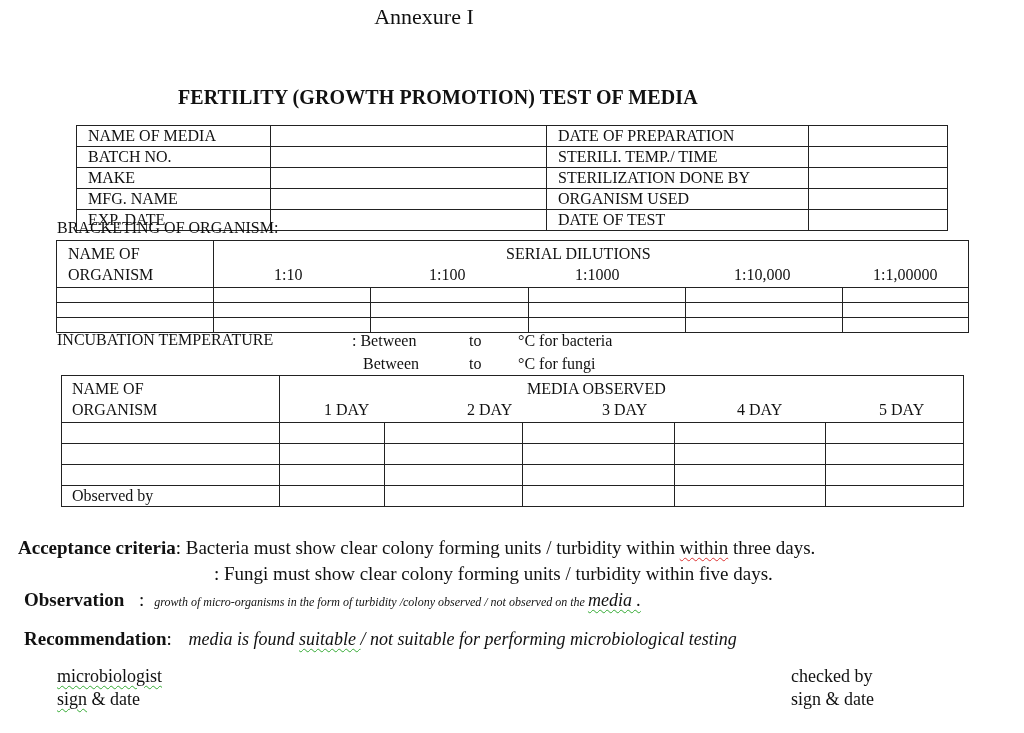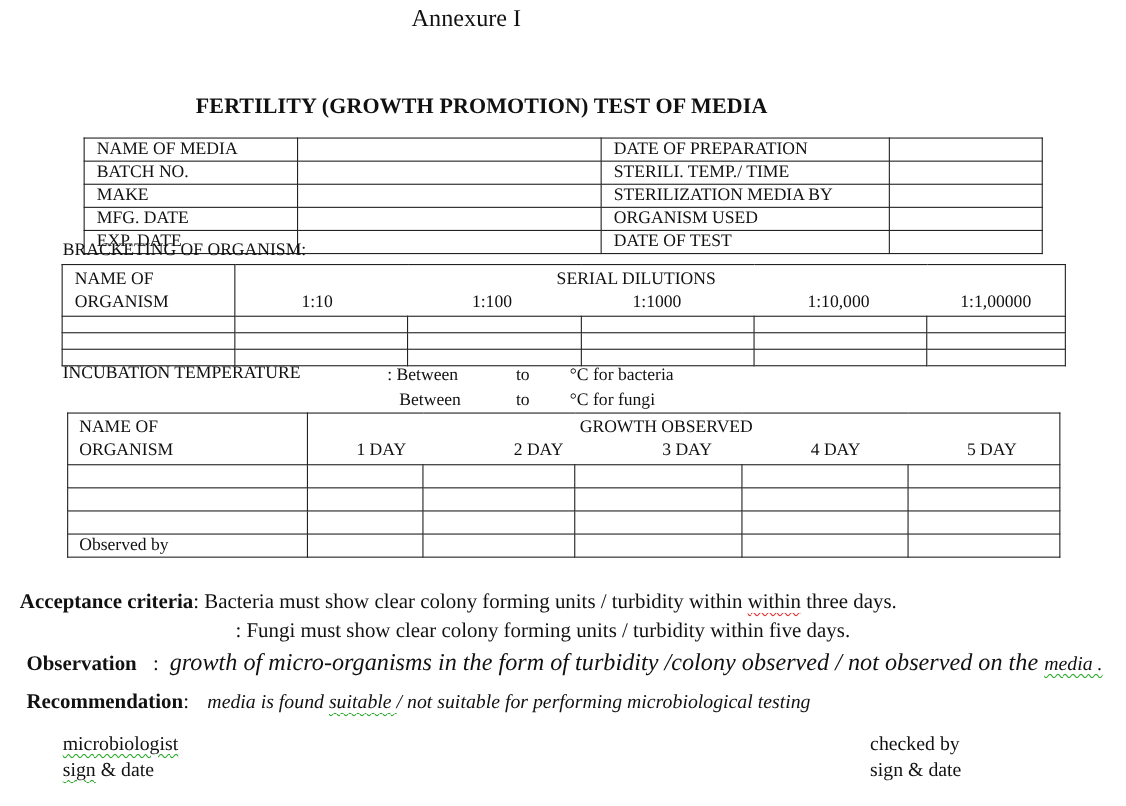--- a/index.html
+++ b/index.html
@@ -53,25 +53,25 @@
   </tr>
   <tr>
     <td class="lbl">BATCH NO.</td>
     <td></td>
     <td class="lbl">STERILI.  TEMP./ TIME</td>
     <td></td>
   </tr>
   <tr>
     <td class="lbl">MAKE</td>
     <td></td>
-    <td class="lbl">STERILIZATION  MEDIA BY</td>
-    <td></td>
-  </tr>
-  <tr>
-    <td class="lbl">MFG. DATE</td>
+    <td class="lbl">STERILIZATION  DONE BY</td>
+    <td></td>
+  </tr>
+  <tr>
+    <td class="lbl">MFG. NAME</td>
     <td></td>
     <td class="lbl">ORGANISM  USED</td>
     <td></td>
   </tr>
   <tr>
     <td class="lbl">EXP. DATE</td>
     <td></td>
     <td class="lbl">DATE OF TEST</td>
     <td></td>
   </tr>
@@ -148,21 +148,21 @@
       <col style="width:151px">
       <col style="width:138px">
     </colgroup>
   <tbody>
       <tr class="hd">
     <td style="padding-left:10px;">
       <span class="line">NAME OF</span>
       <span class="line">ORGANISM</span>
     </td>
     <td colspan="5" class="hdrcell" style="padding:0;">
-      <span class="inhdr" style="left:247px;">GROWTH OBSERVED</span>
+      <span class="inhdr" style="left:247px;">MEDIA OBSERVED</span>
       <span class="sub" style="left:44px;">1   DAY</span>
       <span class="sub" style="left:187px;font-family:Liberation Serif, serif;">2   DAY</span>
       <span class="sub" style="left:322px;">3   DAY</span>
       <span class="sub" style="left:457px;">4   DAY</span>
       <span class="sub" style="left:599px;">5   DAY</span>
     </td>
   </tr>
   <tr>
     <td></td>
     <td></td>
@@ -198,21 +198,21 @@
 </tbody>
   </table>
 
 <div class="abs txt19" style="left:18px; top:537px;">
   <span class="bold">Acceptance criteria</span><span>: Bacteria must show clear colony forming units / turbidity within </span><span class="squig-red">within</span><span> three days.</span>
 </div>
 <div class="abs txt19" style="left:214px; top:563px;">: Fungi must show clear colony forming units / turbidity within five days.</div>
 
 <div class="abs" style="left:24px; top:589px; font-size:19px;">
   <span class="bold">Observation</span>
-  <span style="margin-left:10px; margin-right:10px;">:</span><span class="ital" style="font-size:22px;">growth of micro-organisms in the form of turbidity /colony observed / not observed on the </span><span class="ital squig-green" style="font-size:18px;">media .</span>
+  <span style="margin-left:10px; margin-right:10px;">:</span><span class="ital" style="font-size:12px;">growth of micro-organisms in the form of turbidity /colony observed / not observed on the </span><span class="ital squig-green" style="font-size:18px;">media .</span>
 </div>
 
 <div class="abs" style="left:24px; top:628px; font-size:19px;">
   <span class="bold">Recommendation</span><span>:</span>
   <span class="ital" style="font-size:18px; margin-left:12px;">media is found </span><span class="ital squig-green" style="font-size:18px;">suitable </span><span class="ital" style="font-size:18px;"> /  not suitable for performing microbiological testing</span>
 </div>
 
 <div class="abs" style="left:57px; top:666px; font-size:18px;">
   <span class="squig-green">microbiologist</span>
 </div>

